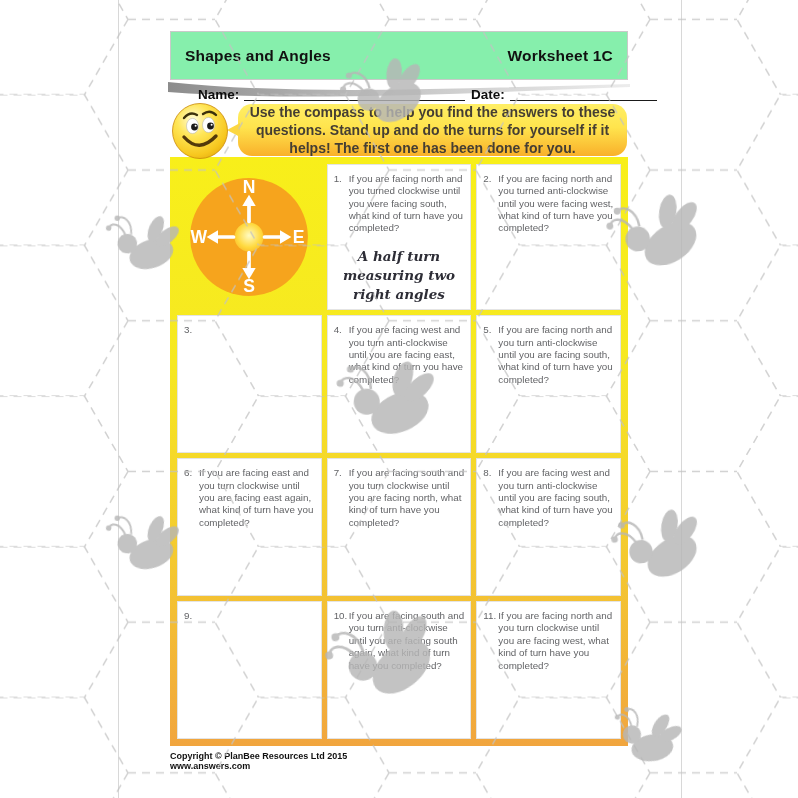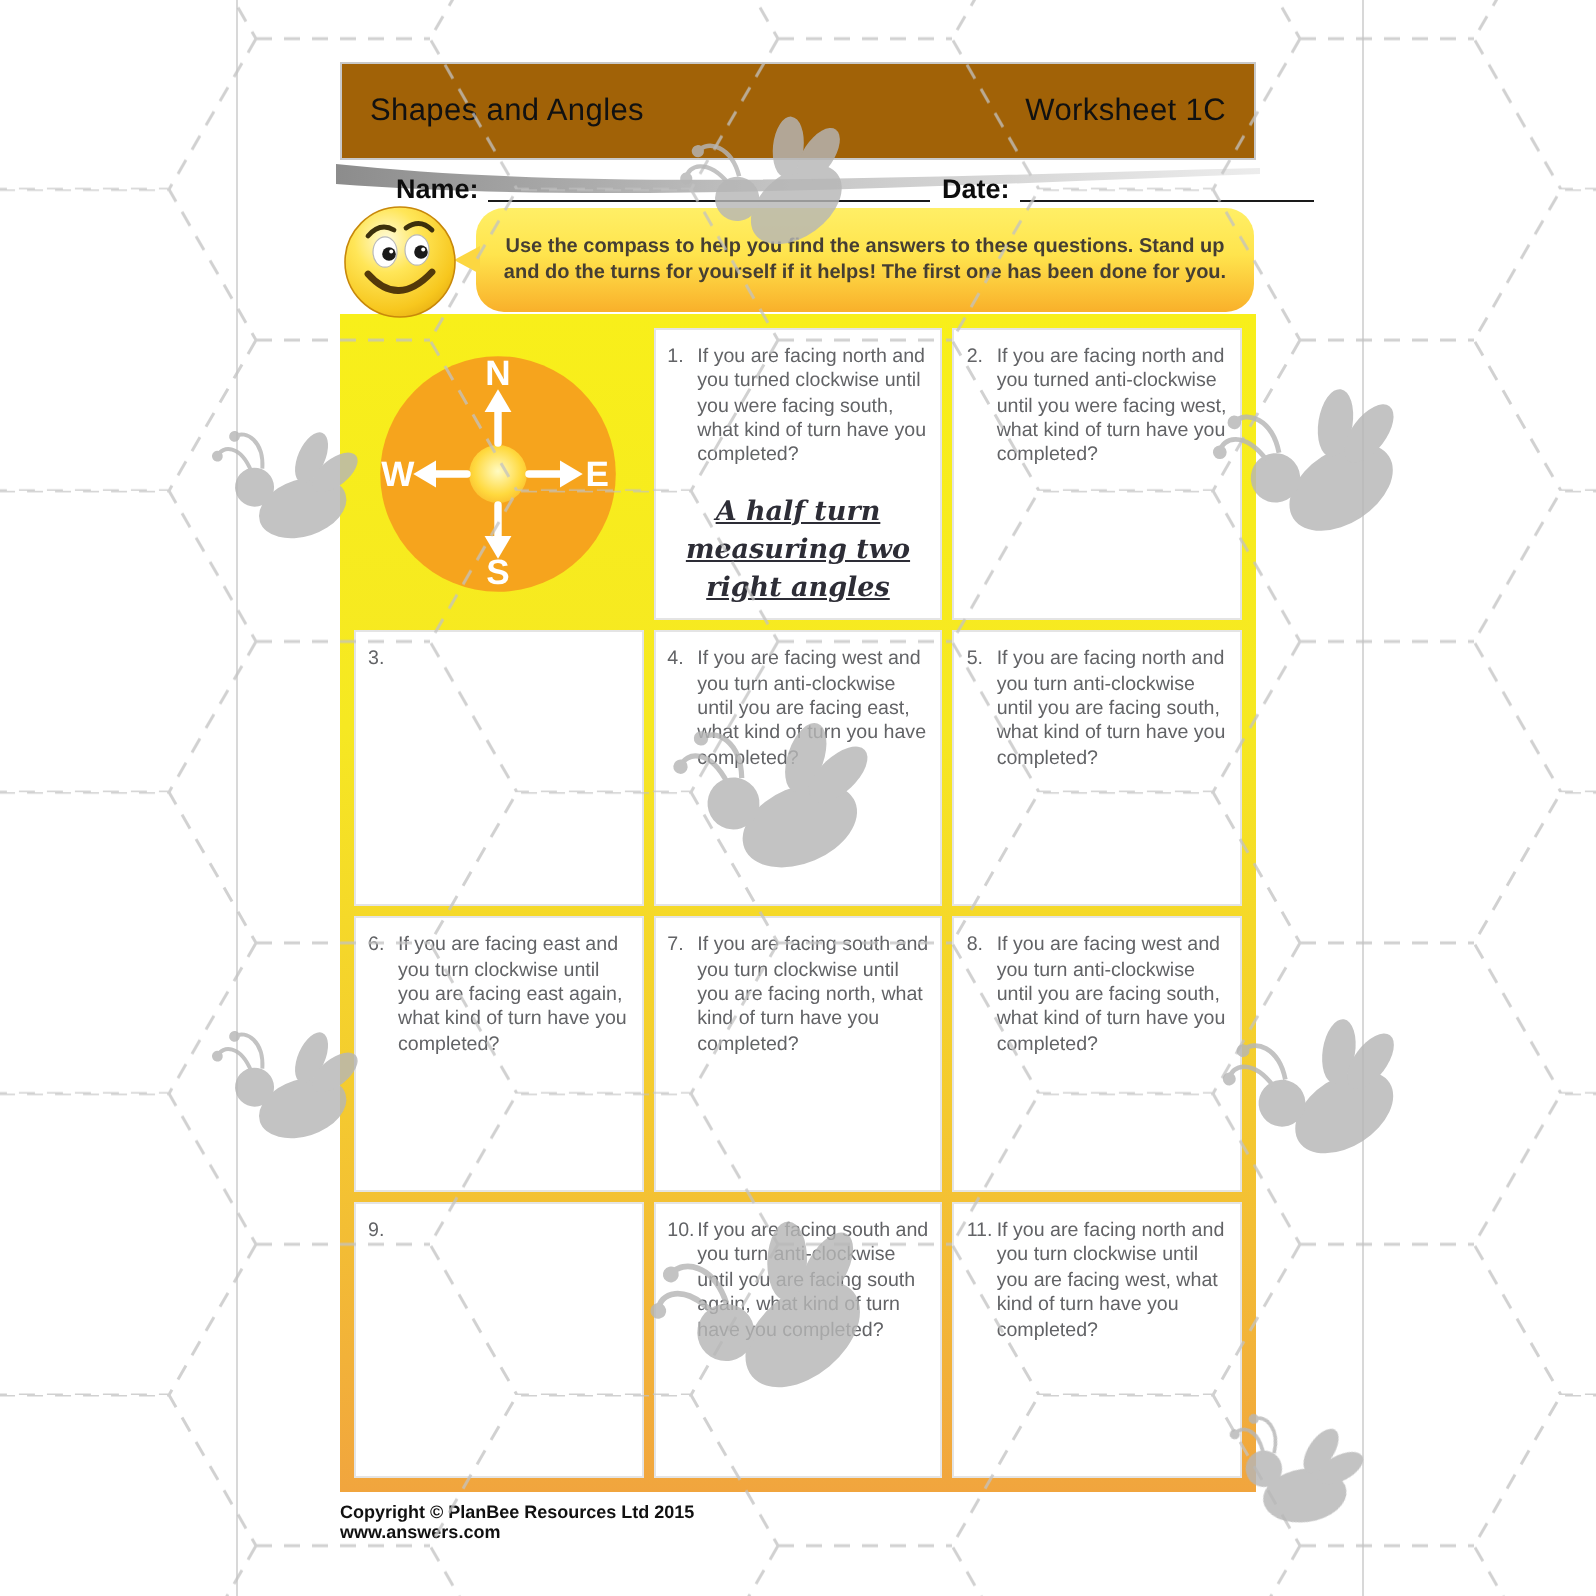--- a/index.html
+++ b/index.html
@@ -12,43 +12,43 @@
   
   .page-sheet{
     left:118px;top:0;width:562px;height:798px;
     background:#ffffff;
     border-left:1px solid #d8d8d8;border-right:1px solid #d8d8d8;
     z-index:1;
   }
   
   .header-box{
     left:170px;top:31px;width:458px;height:49px;box-sizing:border-box;
-    background:#a16207;border:1px solid #c9c9c9;
+    background:#86efac;border:1px solid #c9c9c9;
     display:flex;justify-content:space-between;align-items:center;
     padding:0 14px;z-index:4;
-    font-weight:normal;font-size:15.5px;color:#111111;letter-spacing:.2px;
+    font-weight:bold;font-size:15.5px;color:#111111;letter-spacing:.2px;
   }
   .swoosh{left:168px;top:77px;width:462px;height:22px;z-index:3;}
   .namedate{
     left:170px;top:84px;width:459px;height:18px;z-index:4;
     display:flex;align-items:flex-end;
     font-weight:bold;font-size:13.5px;color:#0d0d0d;margin-left:28px;
   }
   .writeline{border-bottom:1.6px solid #1a1a1a;height:14px;margin:0 6px 1px 5px;}
   .line-name{flex:1.5;}
   .line-date{flex:1;margin-right:0;}
   
   .smiley{left:171px;top:101px;width:60px;height:62px;z-index:5;}
   .speech-bubble{
     left:238px;top:104px;width:389px;height:52px;box-sizing:border-box;
     background:linear-gradient(180deg,#ffef66 0%,#ffe44d 45%,#f9b02a 100%);
     border-radius:14px;z-index:4;
     display:flex;align-items:center;justify-content:center;text-align:center;
     padding:5px 10px;
-    font-size:10px;line-height:1.3;color:#453e33;font-weight:bold;
+    font-size:14px;line-height:1.3;color:#453e33;font-weight:bold;
   }
   .speech-tail{
     position:absolute;left:-11px;top:19px;width:0;height:0;
     border-top:7px solid transparent;border-bottom:7px solid transparent;
     border-right:13px solid #fcd741;
   }
   
   .worksheet{
     left:170px;top:157px;width:458px;height:589px;box-sizing:border-box;
     background:linear-gradient(180deg,#f8ef1a 0%,#f6e822 35%,#f4c930 68%,#f1a53e 100%);
@@ -61,21 +61,21 @@
     padding:8px 6px 6px 6px;
     font-size:9.8px;line-height:1.26;color:#626366;
   }
   .compass-cell{display:flex;align-items:center;justify-content:center;}
   .qrow{display:flex;}
   .qnum{flex:0 0 15px;}
   .qtext{flex:1;}
   .answer{
     margin-top:12px;text-align:center;
     font-family:"DejaVu Serif", serif;font-style:italic;font-weight:bold;
-    font-size:13.5px;line-height:1.4;color:#2d2d36;text-decoration:underline;
+    font-size:13.5px;line-height:1.4;color:#2d2d36;
   }
   
   .footer{
     left:170px;top:751px;width:458px;z-index:4;
     display:flex;justify-content:space-between;
     font-weight:bold;font-size:9px;color:#111111;flex-direction:column;
   }
   
   .overlay{left:0;top:0;width:798px;height:798px;z-index:40;pointer-events:none;}
 </style>

